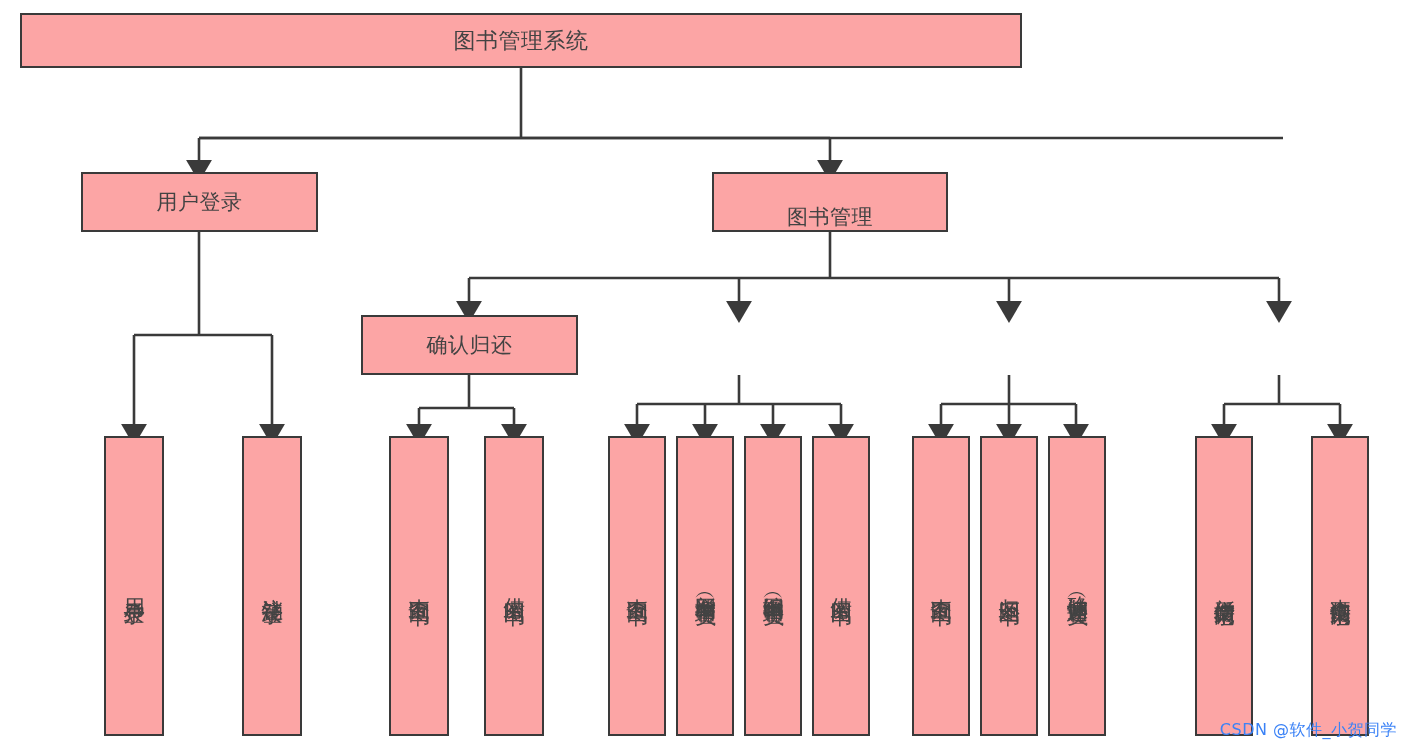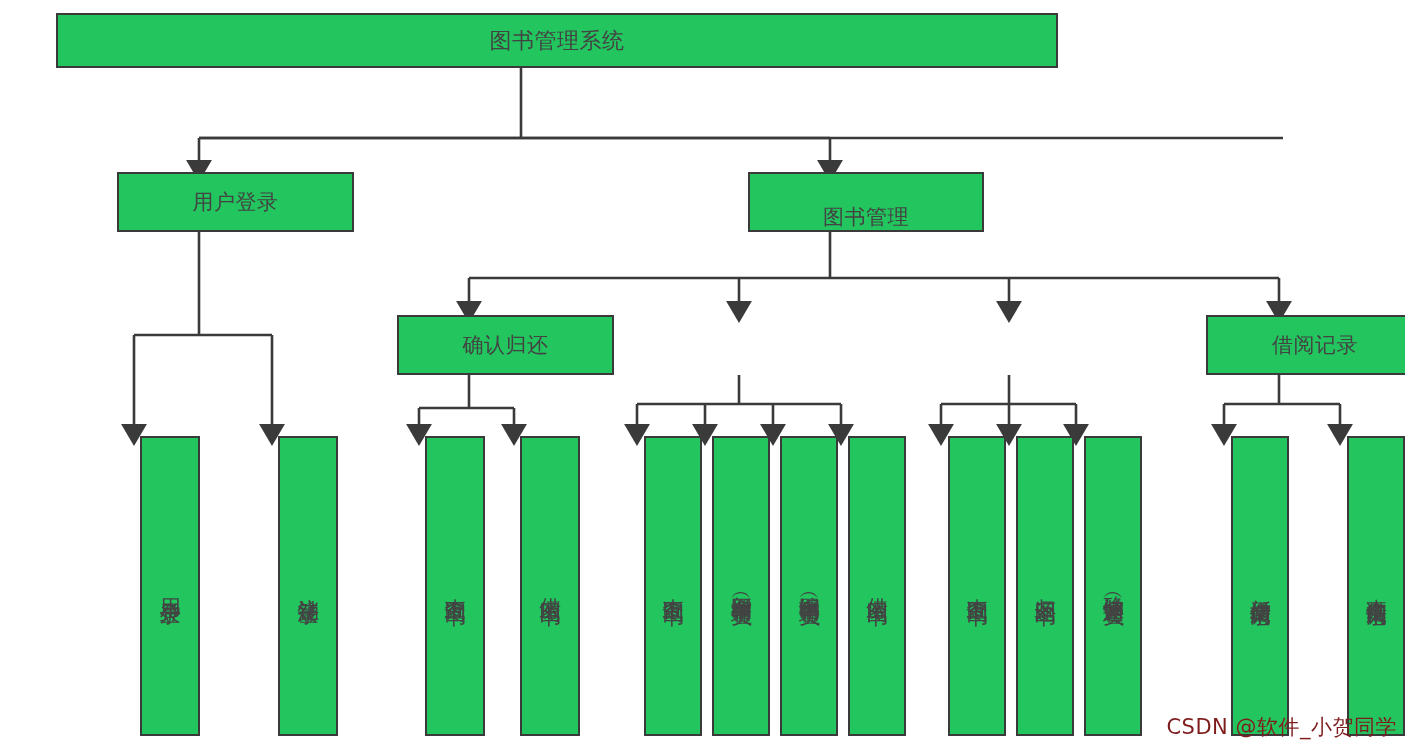--- a/index.html
+++ b/index.html
@@ -23,27 +23,26 @@
     position: absolute;
     left: 0;
     top: 0;
     width: 1405px;
     height: 747px;
     pointer-events: none;
   }
   .node {
     position: absolute;
     box-sizing: border-box;
-    background: #22c55e;
+    background: #fca5a5;
     border: 2.4px solid #3a3a3a;
     display: flex;
     align-items: center;
     justify-content: center;
     z-index: 2;
-    margin-left: 36px;
   }
   .node .label {
     display: block;
     text-align: center;
     color: #434343;
     letter-spacing: 0.5px;
     line-height: 1.18;
     white-space: nowrap;
   }
   
@@ -68,22 +67,22 @@
     white-space: normal;
   }
   .node.v.tall .label {
     font-size: 21px;
     letter-spacing: 1.5px;
   }
   #watermark {
     position: absolute;
     right: 8px;
     bottom: 6px;
-    font-size: 21px;
-    color: #7f1d1d;
+    font-size: 16px;
+    color: #3b82f6;
     letter-spacing: 0.5px;
     z-index: 5;
     white-space: nowrap;
     font-family: "DejaVu Sans", "Liberation Sans", sans-serif;
   }
 </style>
 </head>
 <body>
 
 <div id="canvas">
@@ -151,23 +150,20 @@
   <div class="node h" style="left:712px; top:172px; width:236px; height:60px;align-items:flex-end;">
     <span class="label">图书管理</span>
   </div>
 
   <div class="node h" style="left:361px; top:315px; width:217px; height:60px;">
     <span class="label">确认归还</span>
   </div>
 
 
 
-  <div class="node h" style="left:1170px; top:315px; width:218px; height:60px;">
-    <span class="label">借阅记录</span>
-  </div>
 
   <div class="node v" style="left:104px; top:436px; width:60px; height:300px;">
     <span class="label">用户登录</span>
   </div>
 
   <div class="node v" style="left:242px; top:436px; width:60px; height:300px;">
     <span class="label">注销登录</span>
   </div>
 
   <div class="node v" style="left:389px; top:436px; width:60px; height:300px;">

